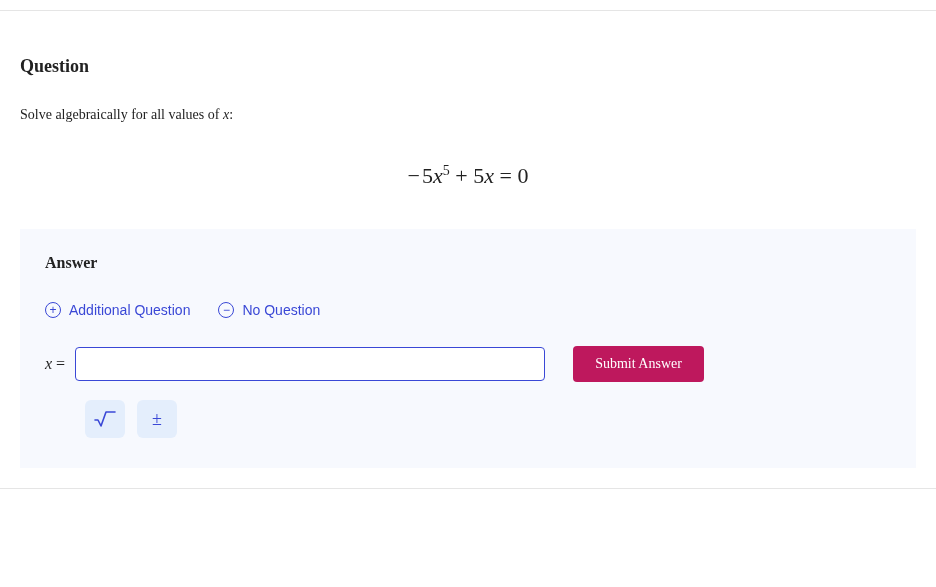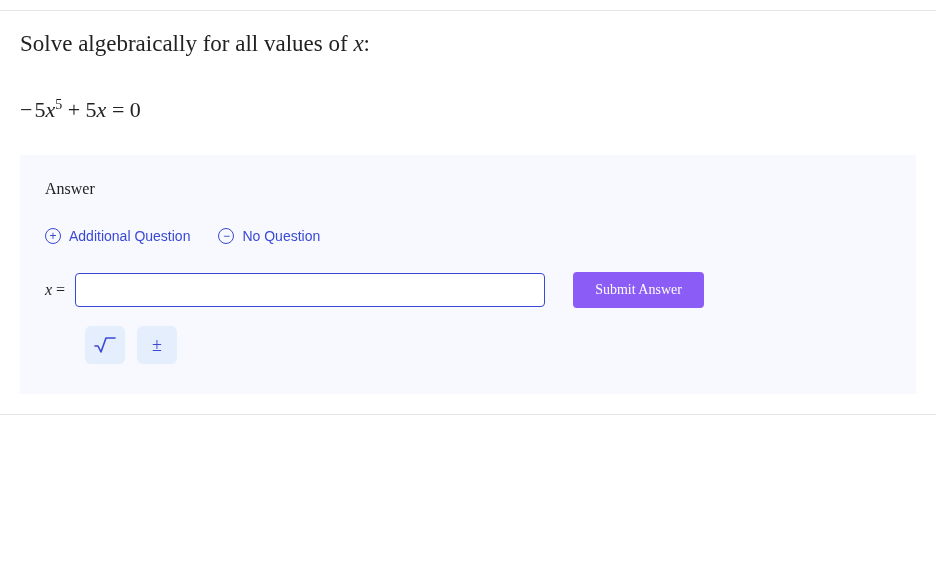--- a/index.html
+++ b/index.html
@@ -16,41 +16,42 @@
   }
   .content {
     padding: 20px 20px 0 20px;
   }
   .question-heading {
     font-weight: bold;
     font-size: 18px;
     margin: 25px 0 30px 0;
   }
   .question-prompt {
-    font-size: 23px;
+    font-size: 14px;
     margin: 0 0 40px 0;
   }
   .math-var {
     font-style: italic;
     font-family: 'Times New Roman', serif;
   }
   .equation-row {
+    text-align: center;
     font-size: 22px;
     font-family: 'Times New Roman', serif;
-    margin-bottom: 32px;
+    margin-bottom: 40px;
   }
   .equation-row .neg { margin-right: 2px; }
   .equation-row sup { font-size: 14px; vertical-align: super; }
   .answer-panel {
     background: #f7f9fe;
     padding: 25px 25px 30px 25px;
     margin: 0 0 20px 0;
   }
   .answer-heading {
-    font-weight: normal;
+    font-weight: bold;
     font-size: 16px;
     margin-bottom: 30px;
     font-family: Georgia, serif;
   }
   .solution-actions {
     display: flex;
     align-items: center;
     gap: 28px;
     font-family: -apple-system, BlinkMacSystemFont, 'Segoe UI', Arial, sans-serif;
     font-size: 14px;
@@ -93,21 +94,21 @@
     width: 470px;
     border: 1.5px solid #3a48d6;
     border-radius: 4px;
     background: #fff;
     padding: 4px 8px;
     font-size: 16px;
     outline: none;
   }
   .submit-btn {
     margin-left: 18px;
-    background: #8b5cf6;
+    background: #be185d;
     color: #fff;
     border: none;
     border-radius: 4px;
     height: 36px;
     padding: 0 22px;
     font-family: Georgia, serif;
     font-size: 14px;
     cursor: pointer;
   }
   .tool-row {
@@ -134,20 +135,21 @@
     margin-top: 20px;
   }
 </style>
 </head>
 <body>
 
 <div class="top-border"></div>
 
 <div class="content">
 
+  <div class="question-heading">Question</div>
 
   <div class="question-prompt">
     <span>Solve algebraically for all values of </span><span class="math-var">x</span><span>:</span>
   </div>
 
   <div class="equation-row">
     <span class="neg">−</span>5<span class="math-var">x</span><sup>5</sup> + 5<span class="math-var">x</span> = 0
   </div>
 
   <div class="answer-panel">

